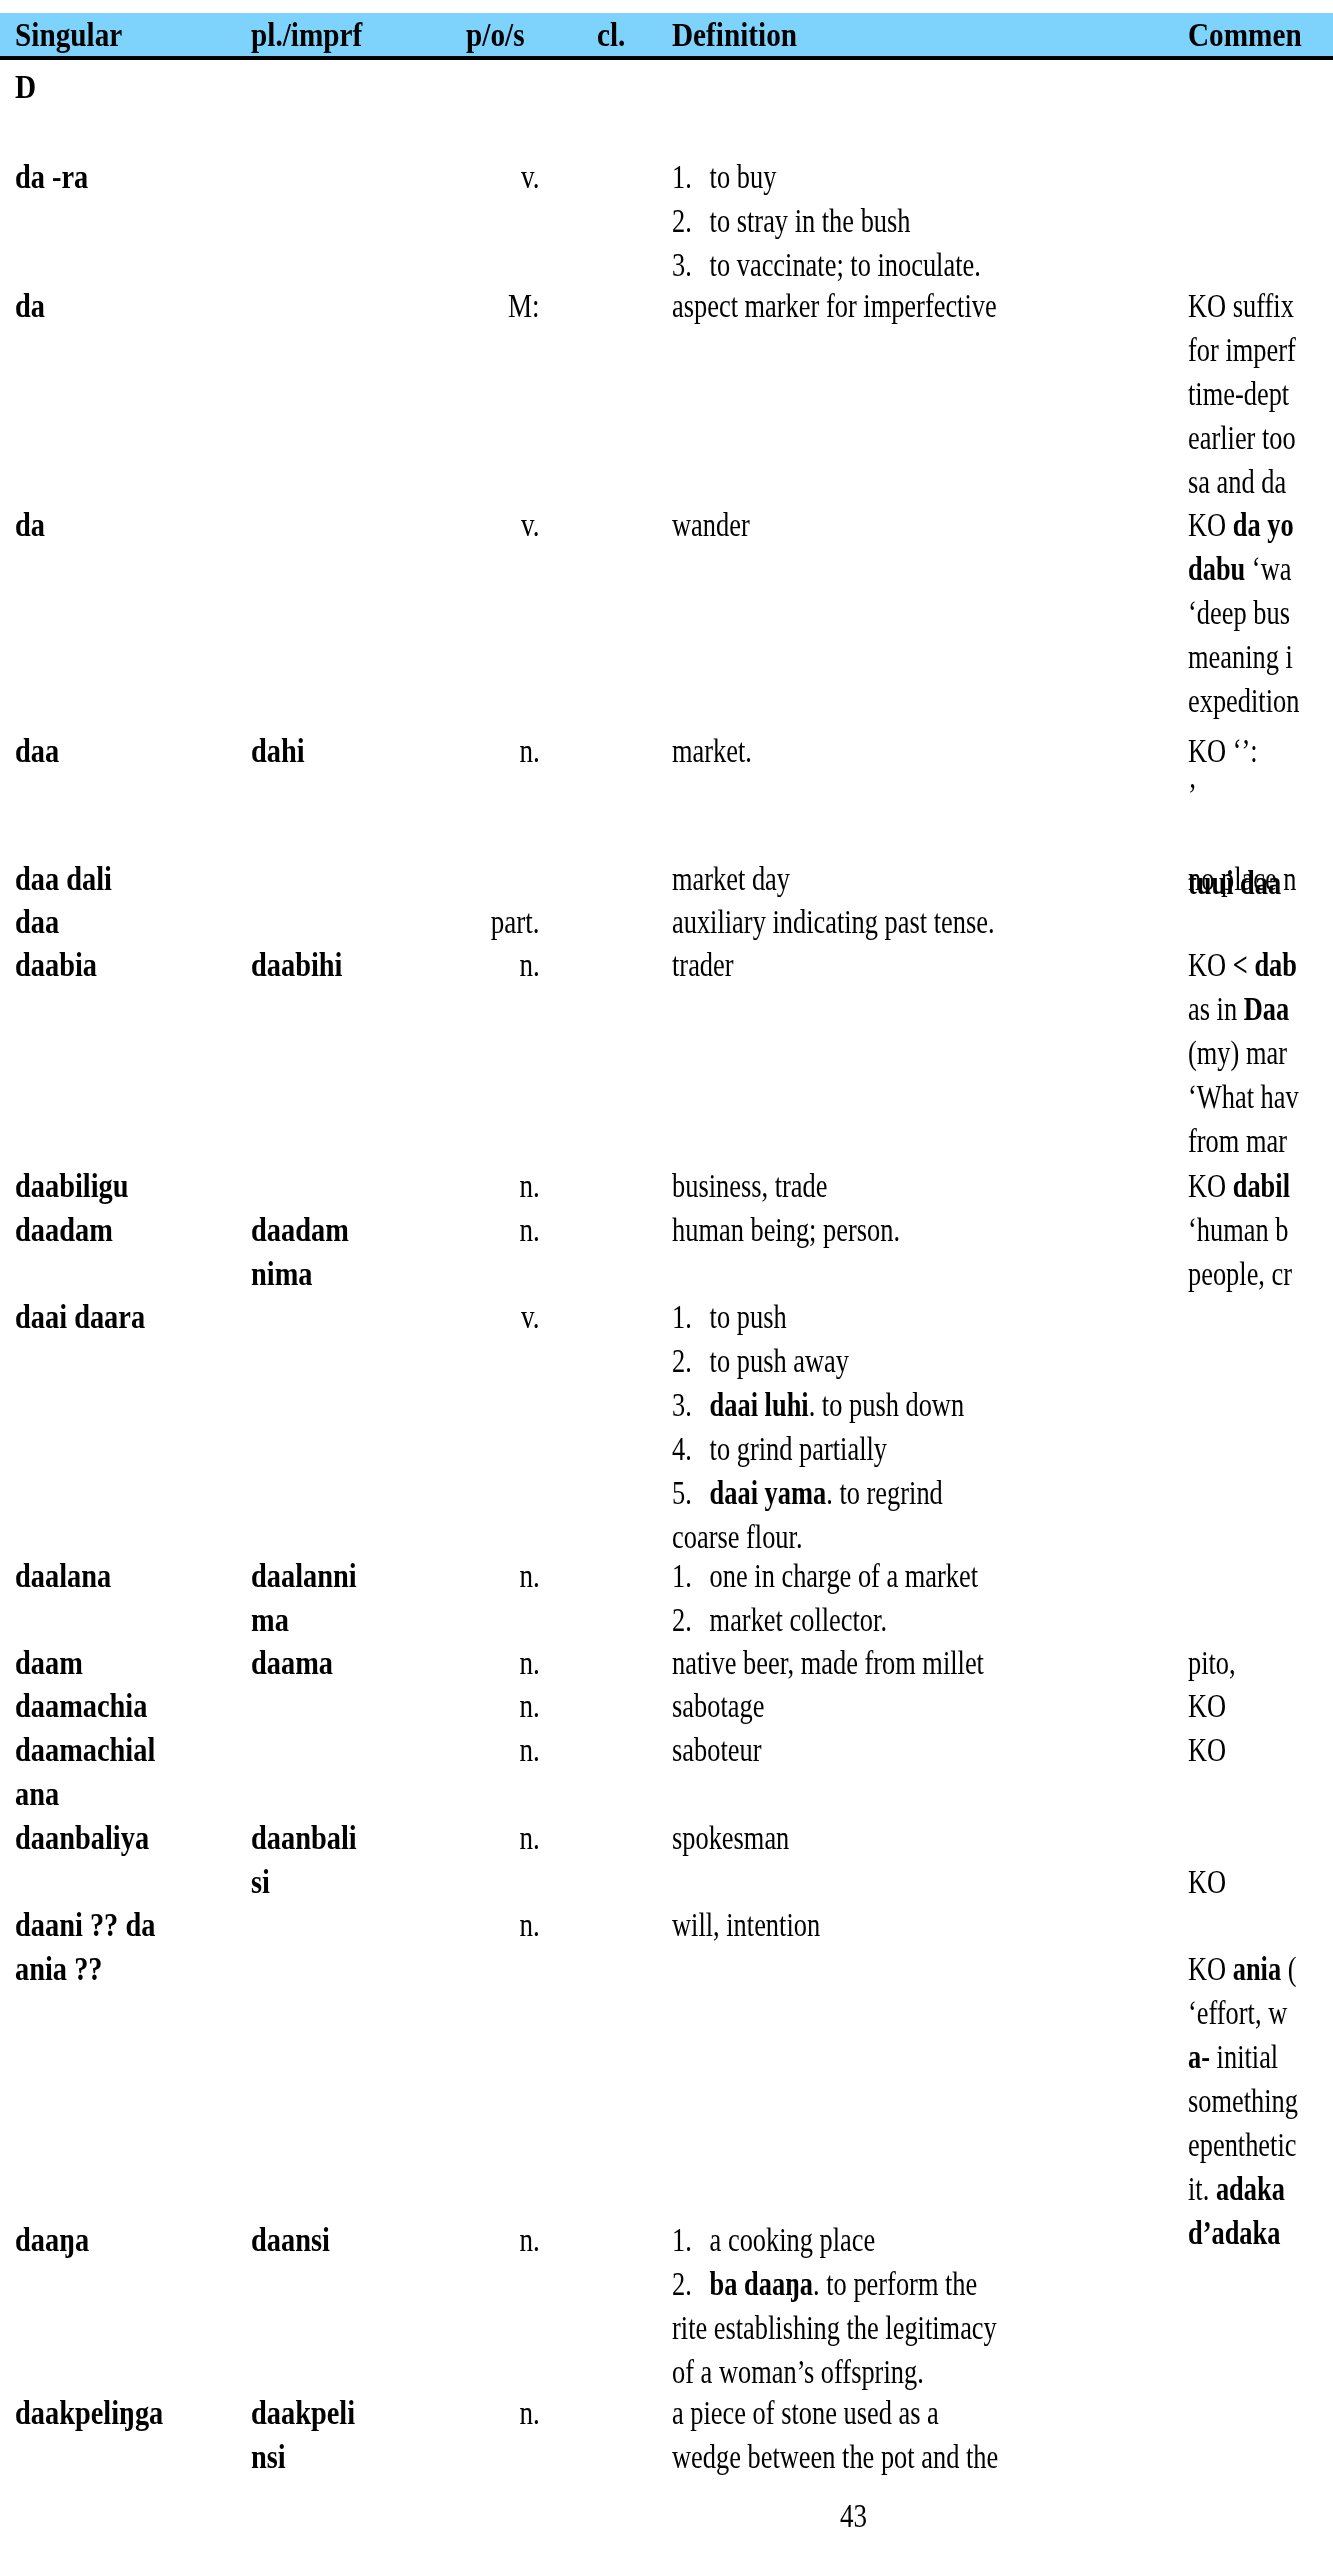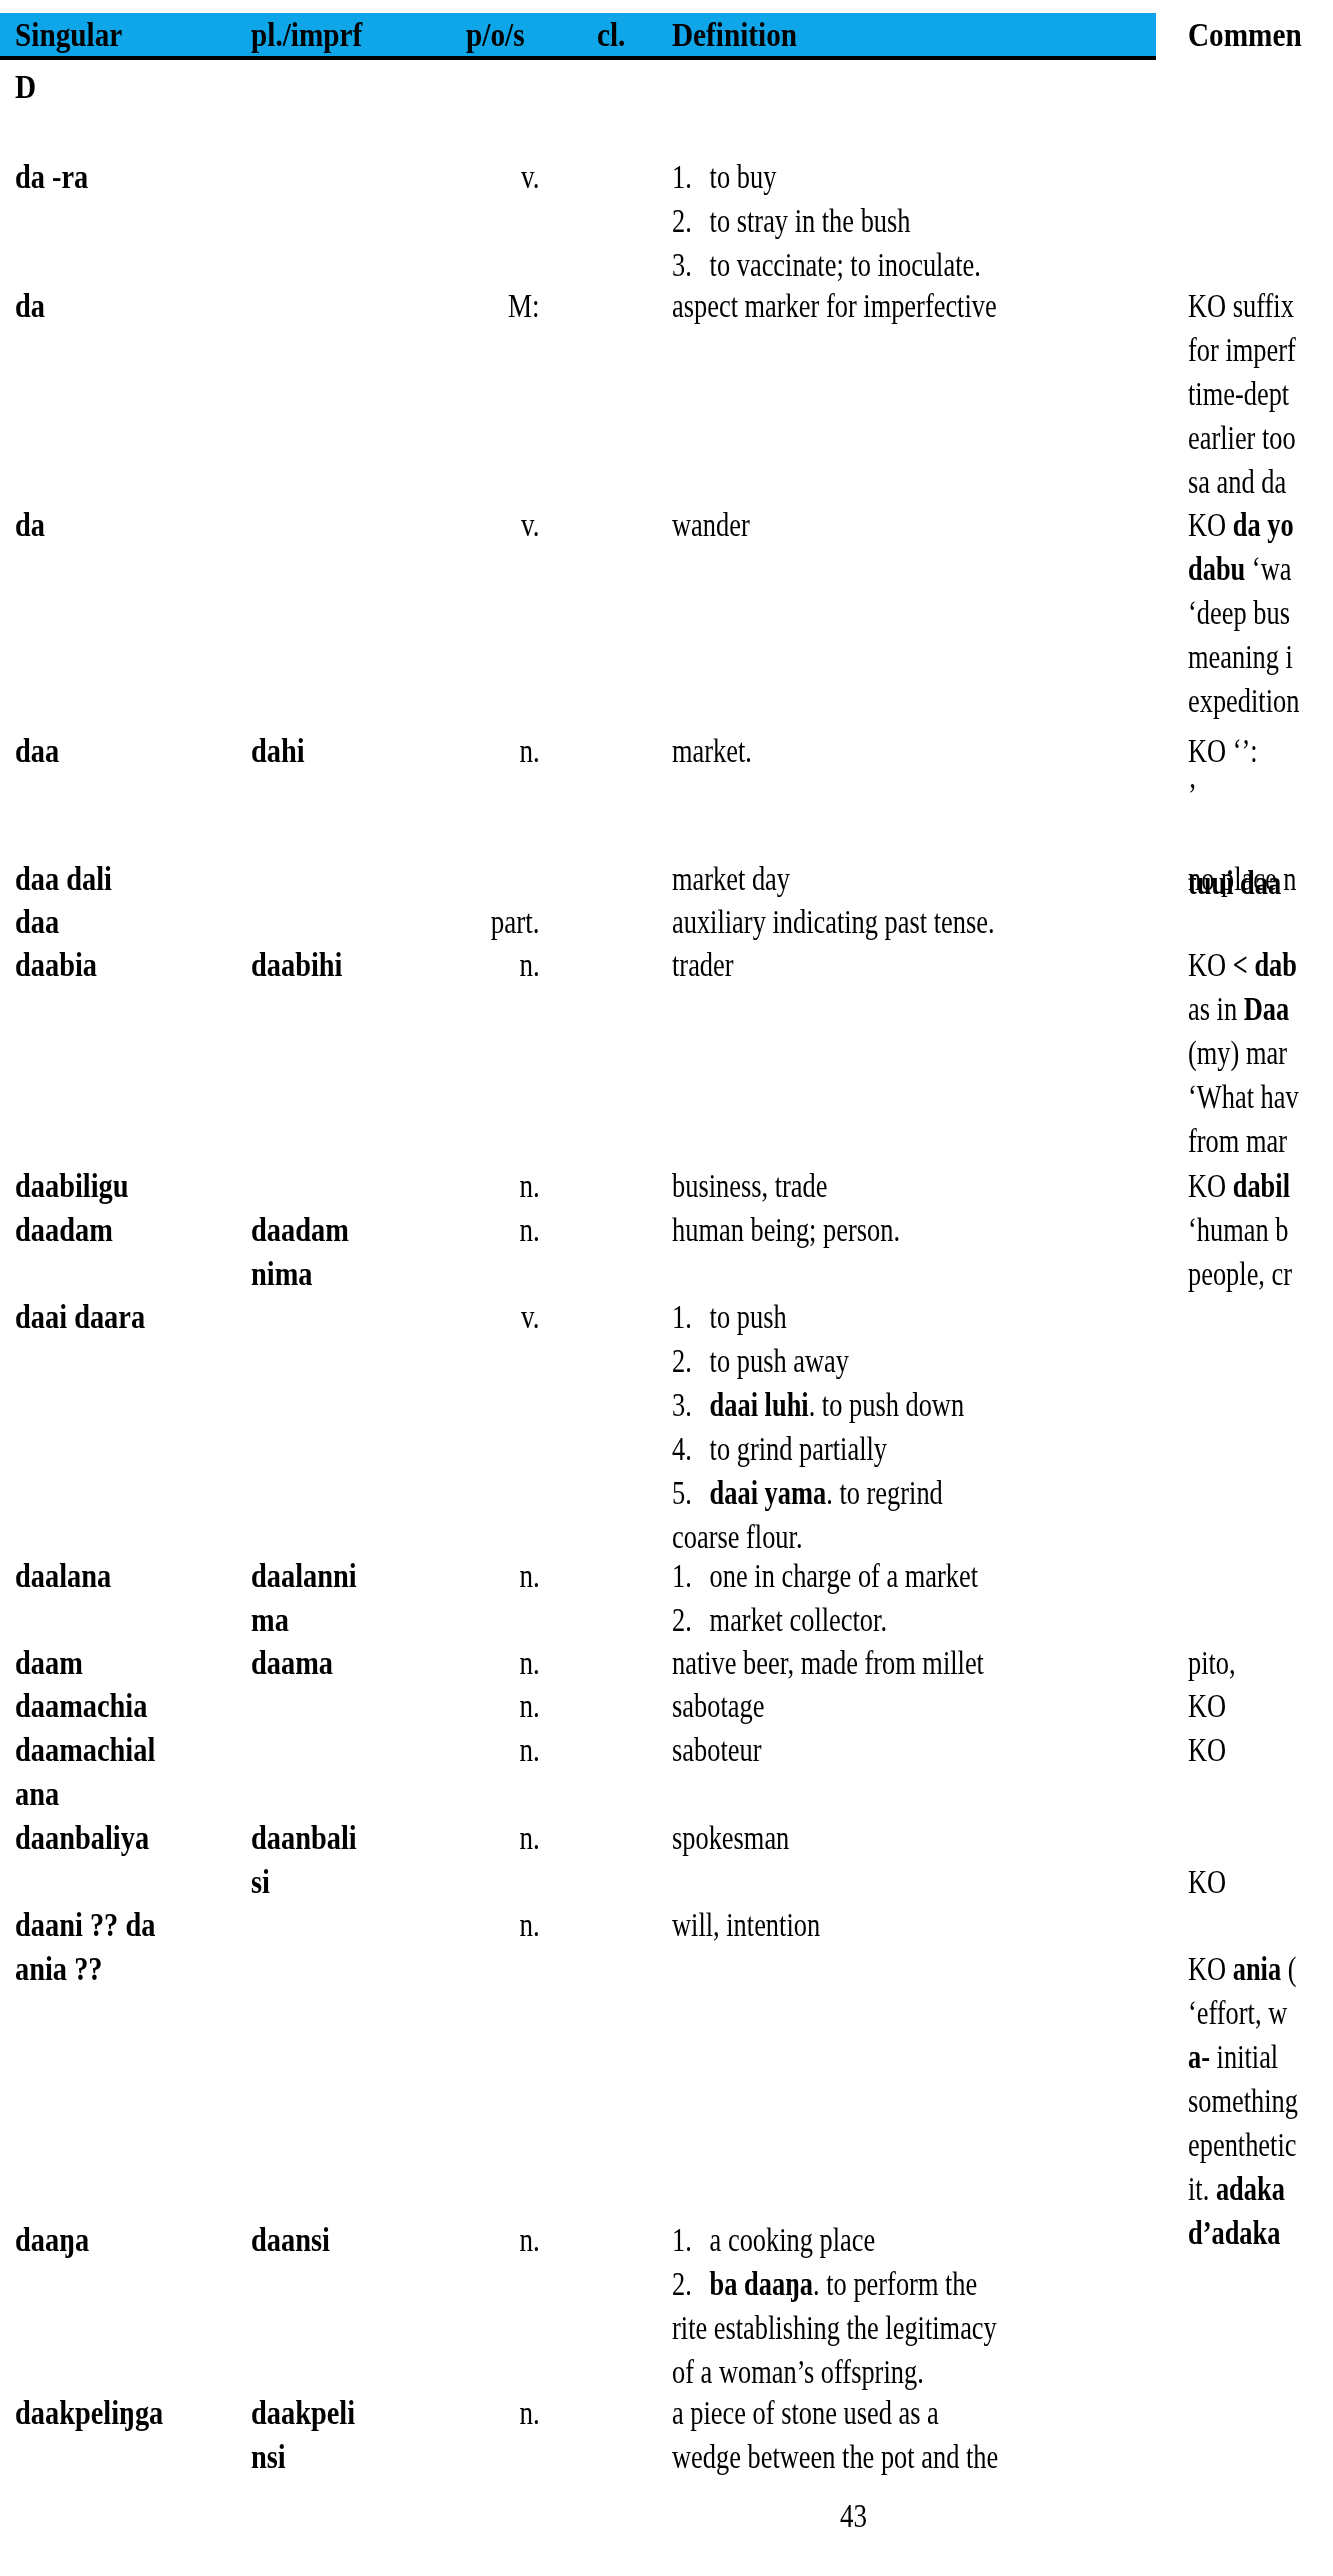--- a/index.html
+++ b/index.html
@@ -2,22 +2,22 @@
 <html style="font-size:13.3px"><head>
 <meta charset="utf-8">
 <style>
   html, body { margin: 0; padding: 0; background: #ffffff; }
   body {
     width: 1333px; height: 2576px; position: relative; overflow: hidden;
     font-family: "Liberation Serif", "DejaVu Serif", serif;
     color: #000;
   }
   .header {
-    position: absolute; left: 0; top: 13.3px; width: 1156px; height: 43px;
-    background: #0ea5e9; border-bottom: 4.2px solid #000;
+    position: absolute; left: 0; top: 13.3px; width: 1333px; height: 43px;
+    background: #7dd3fc; border-bottom: 4.2px solid #000;
   }
   .hcell {
     position: absolute; top: 1.7px; font-weight: bold; font-size: 34px;
     line-height: 40px; transform: scaleX(0.86); transform-origin: left top;
     white-space: nowrap;
   }
   .letter {
     position: absolute; left: 15px; top: 65px; font-weight: bold; font-size: 34px;
     line-height: 43px; transform: scaleX(0.86); transform-origin: left top;
   }

